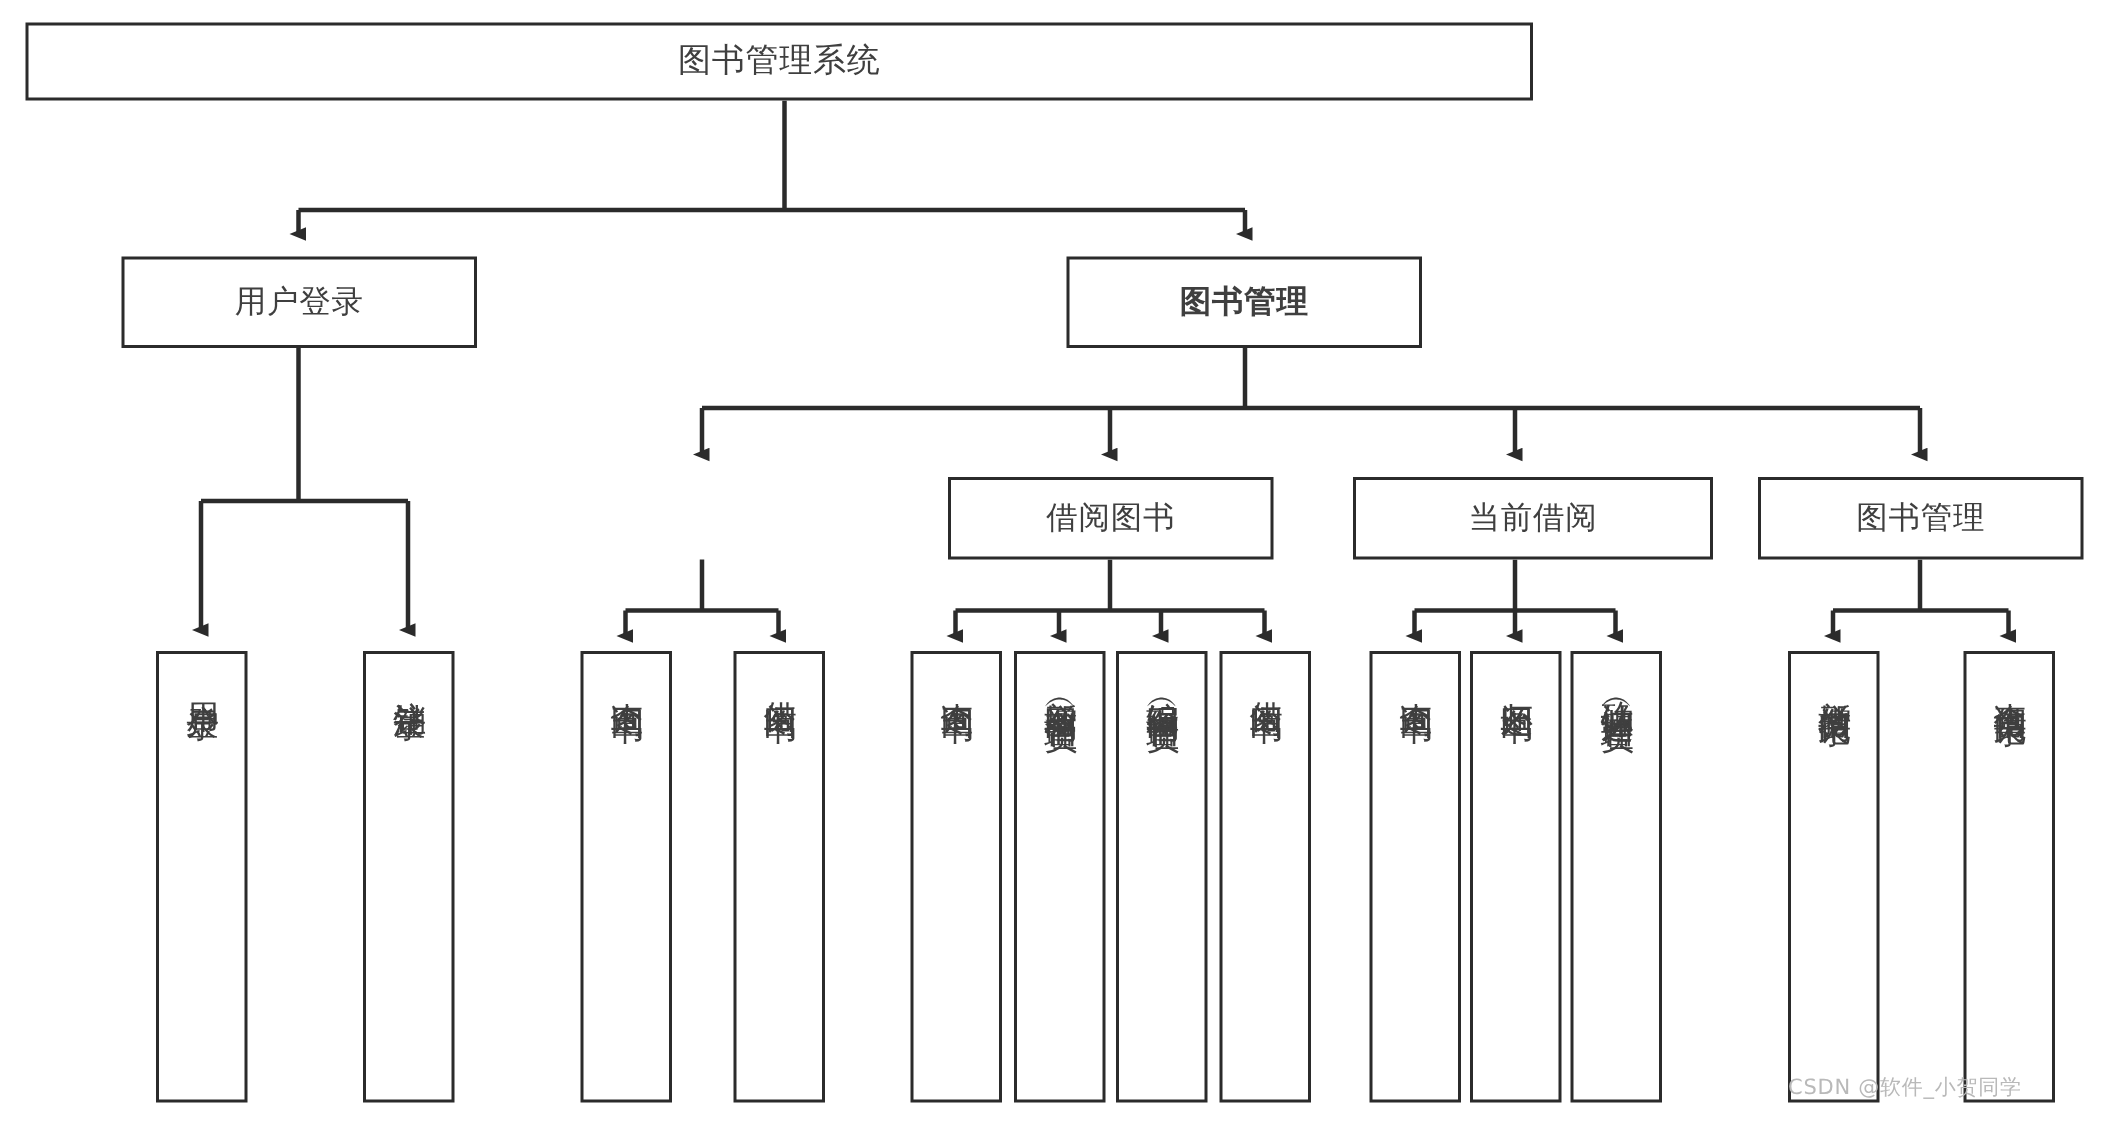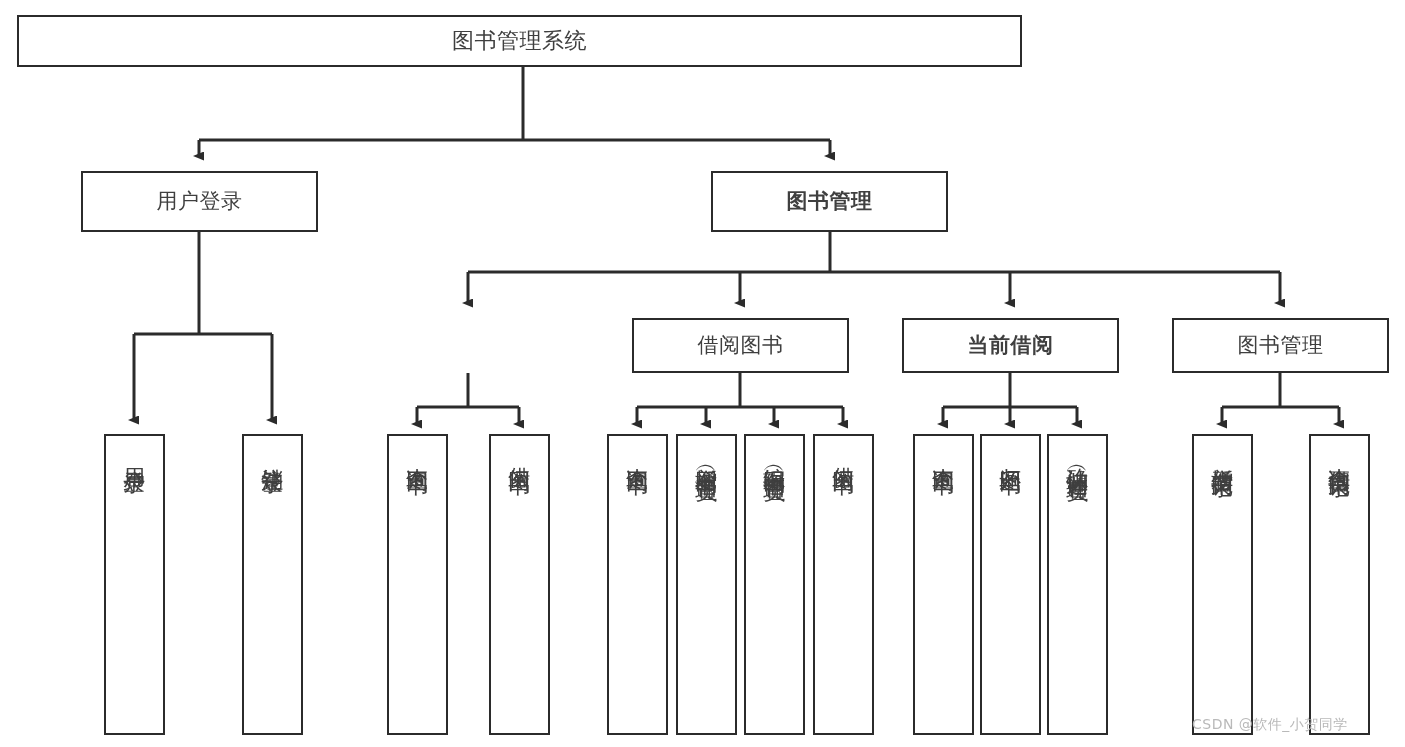--- a/index.html
+++ b/index.html
@@ -135,21 +135,21 @@
 
   <div class="node horiz" style="left:711px; top:171px; width:237px; height:61px;font-weight:bold;">
     <span class="label">图书管理</span>
   </div>
 
 
   <div class="node horiz" style="left:632px; top:318px; width:217px; height:55px;">
     <span class="label">借阅图书</span>
   </div>
 
-  <div class="node horiz" style="left:902px; top:318px; width:217px; height:55px;font-weight:bold;">
+  <div class="node horiz" style="left:902px; top:318px; width:240px; height:55px;">
     <span class="label">当前借阅</span>
   </div>
 
   <div class="node horiz" style="left:1172px; top:318px; width:217px; height:55px;">
     <span class="label">图书管理</span>
   </div>
 
   <div class="node vert" style="left:104px; top:434px; width:61px; height:301px;">
     <span class="label">用户登录</span>
   </div>

